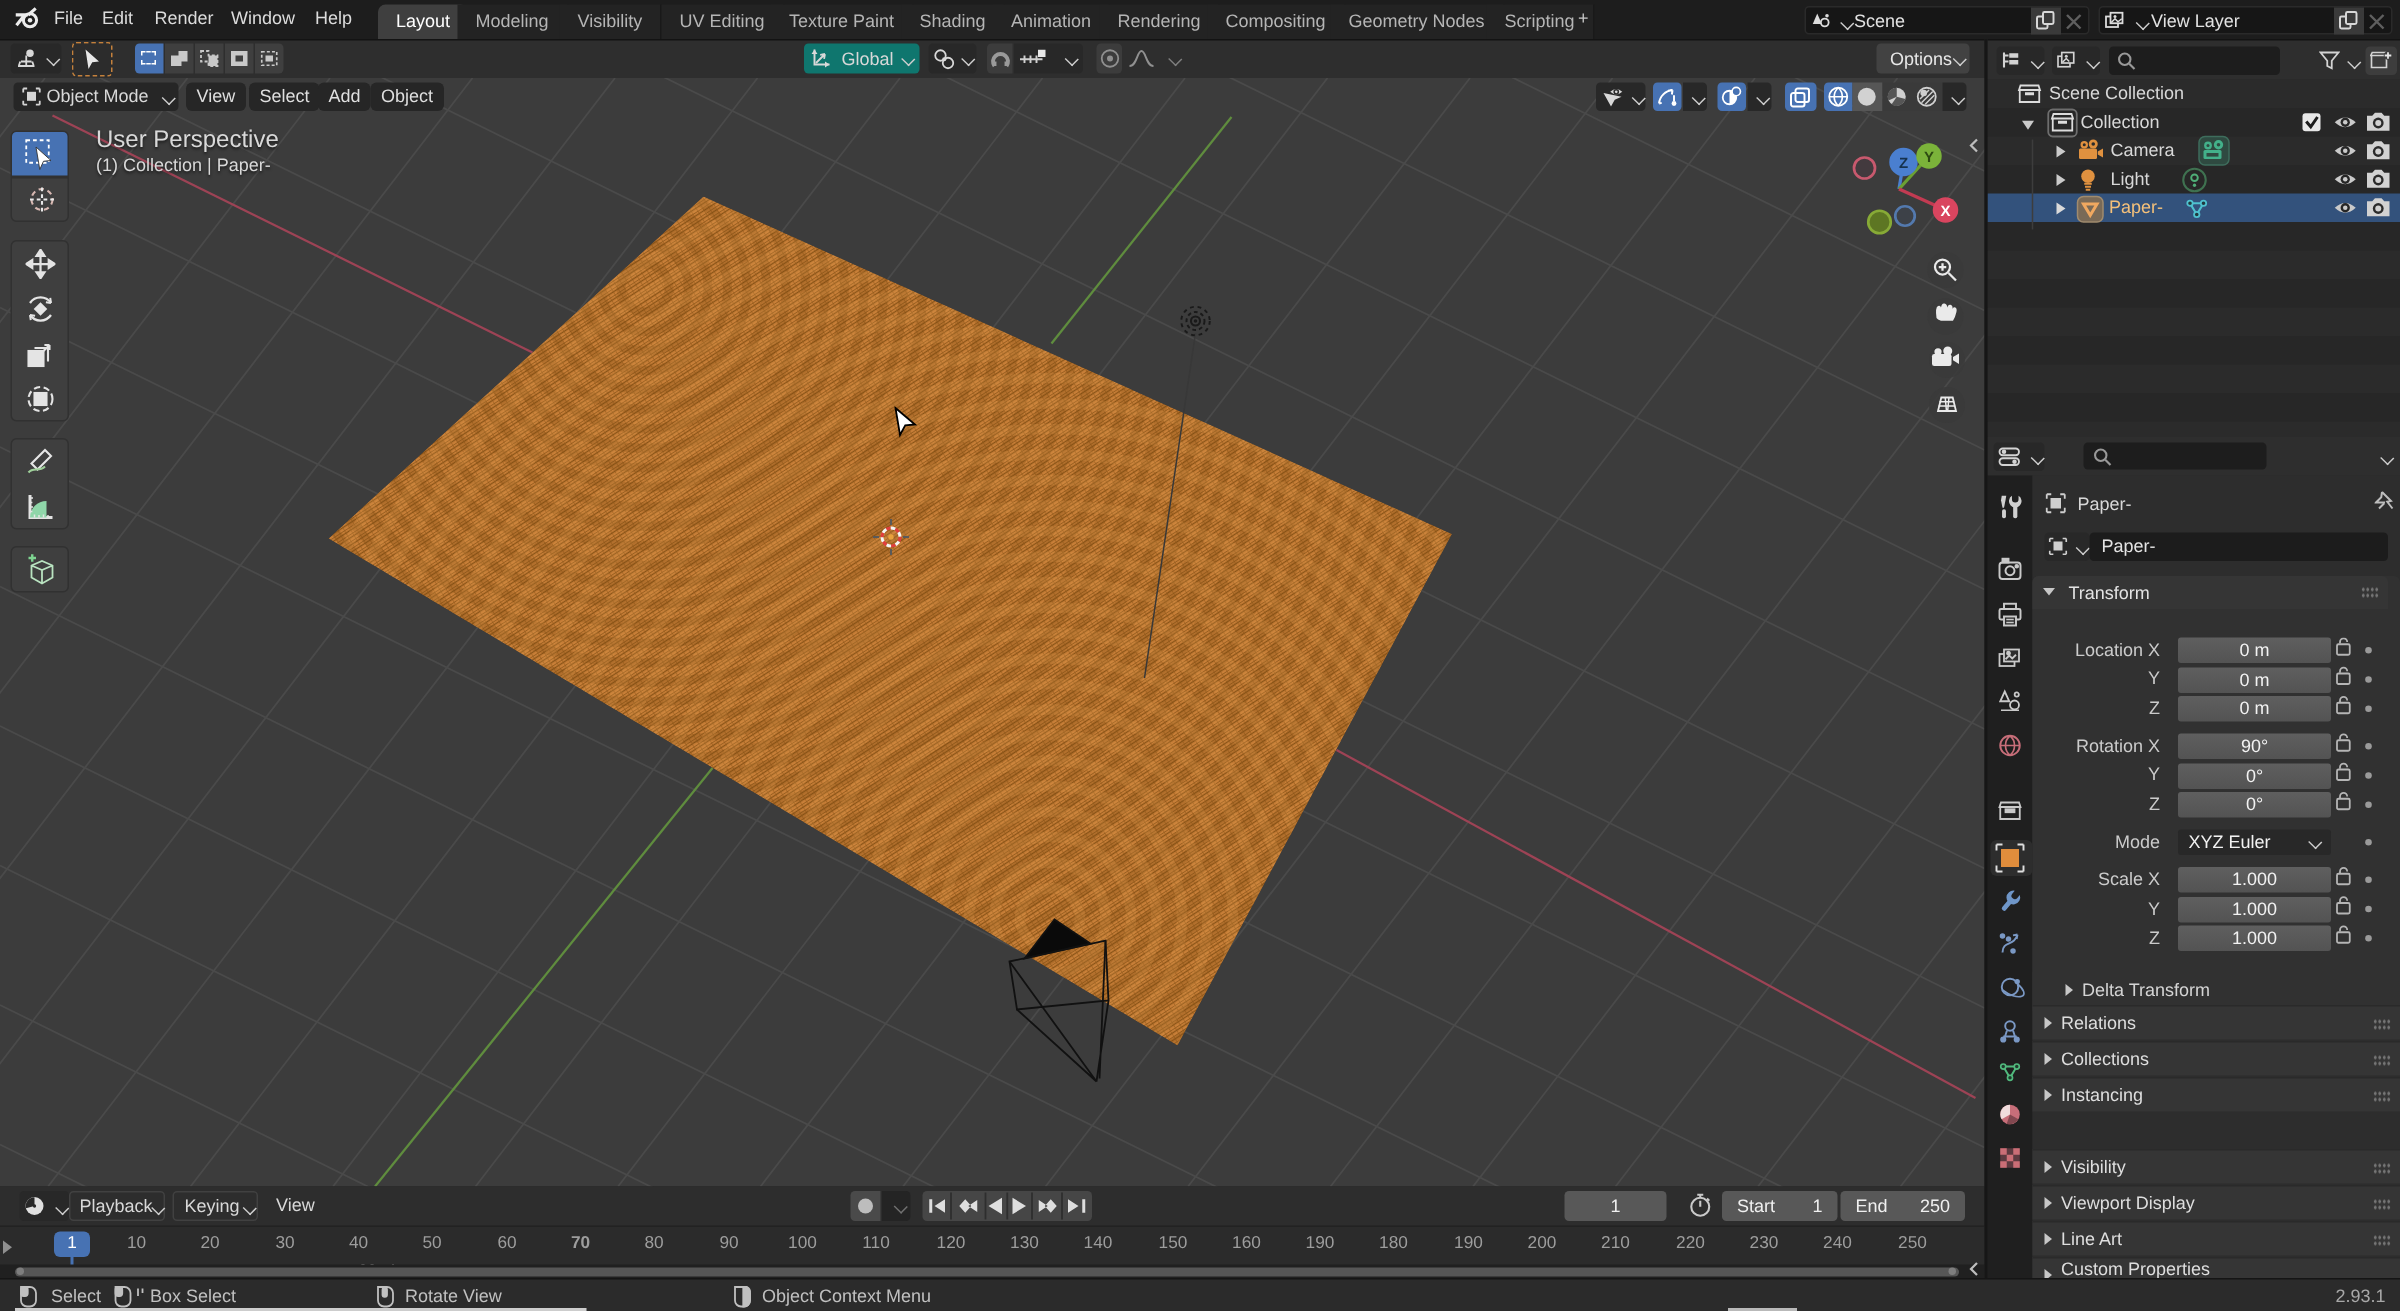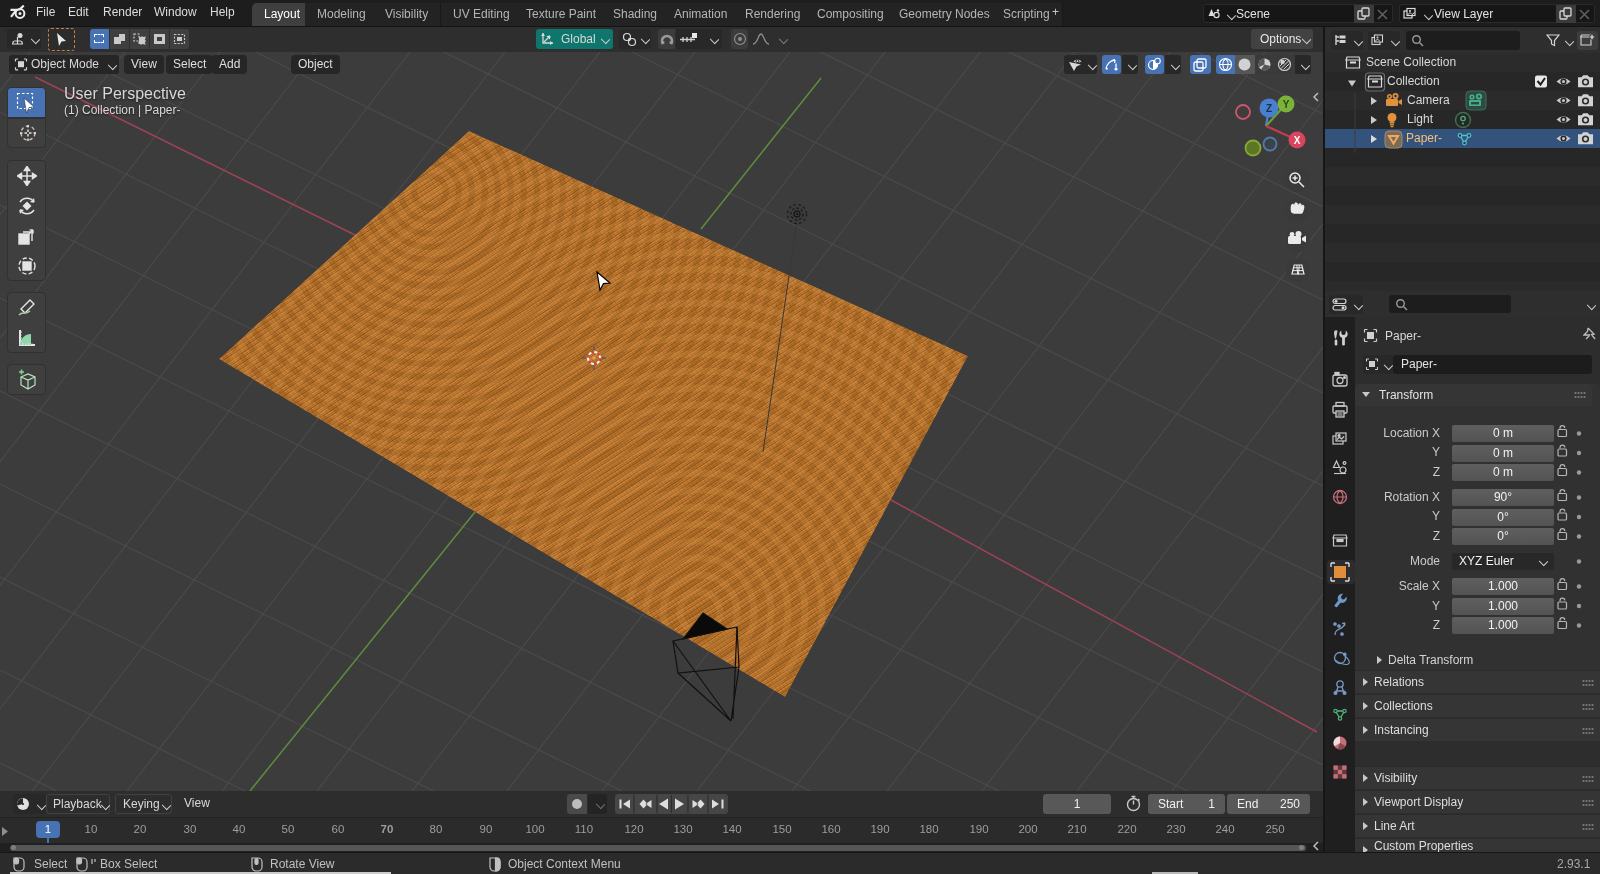--- a/index.html
+++ b/index.html
@@ -403,21 +403,21 @@
         <svg class="abs" style="left:5px;top:3px;" width="14" height="13" viewBox="0 0 14 13">
             <rect x="4" y="3.2" width="6" height="6" fill="#d5d5d5"></rect>
             <path d="M1.5 1 h2.6 M1.5 1 v2.6 M12.5 1 h-2.6 M12.5 1 v2.6 M1.5 11.8 h2.6 M1.5 11.8 v-2.6 M12.5 11.8 h-2.6 M12.5 11.8 v-2.6" stroke="#d5d5d5" stroke-width="1.2" fill="none"></path>
           </svg>
         <span class="abs" style="left:22px;top:2px;">Object Mode</span>
         <span class="chev" style="position:absolute;left:96px;top:7px;"></span>
       </div>
       <span class="vmenu" style="left:124px;">View</span>
       <span class="vmenu" style="left:166px;">Select</span>
       <span class="vmenu" style="left:212px;">Add</span>
-      <span class="vmenu" style="left:247px;margin-left:44px;">Object</span>
+      <span class="vmenu" style="left:247px;">Object</span>
 
       <div class="abs" style="left:1064px;top:3px;width:33px;height:19px;background:#282828;border-radius:3px;">
         <svg class="abs" style="left:3px;top:2px;" width="16" height="15" viewBox="0 0 16 15">
             <path d="M2 5 L7 14 L9.5 9.5 L14 7.5 Z" fill="#d8d8d8"></path>
             <path d="M6.5 4.2 q4 -3.6 8 0 q-4 3.6 -8 0 Z" fill="#d8d8d8"></path>
             <circle cx="10.5" cy="4.2" r="1.9" fill="#2a2a2a"></circle>
             <circle cx="10.5" cy="4.2" r="0.9" fill="#d8d8d8"></circle>
           </svg>
         <span class="chev" style="position:absolute;left:21px;top:7px;"></span>
       </div>

